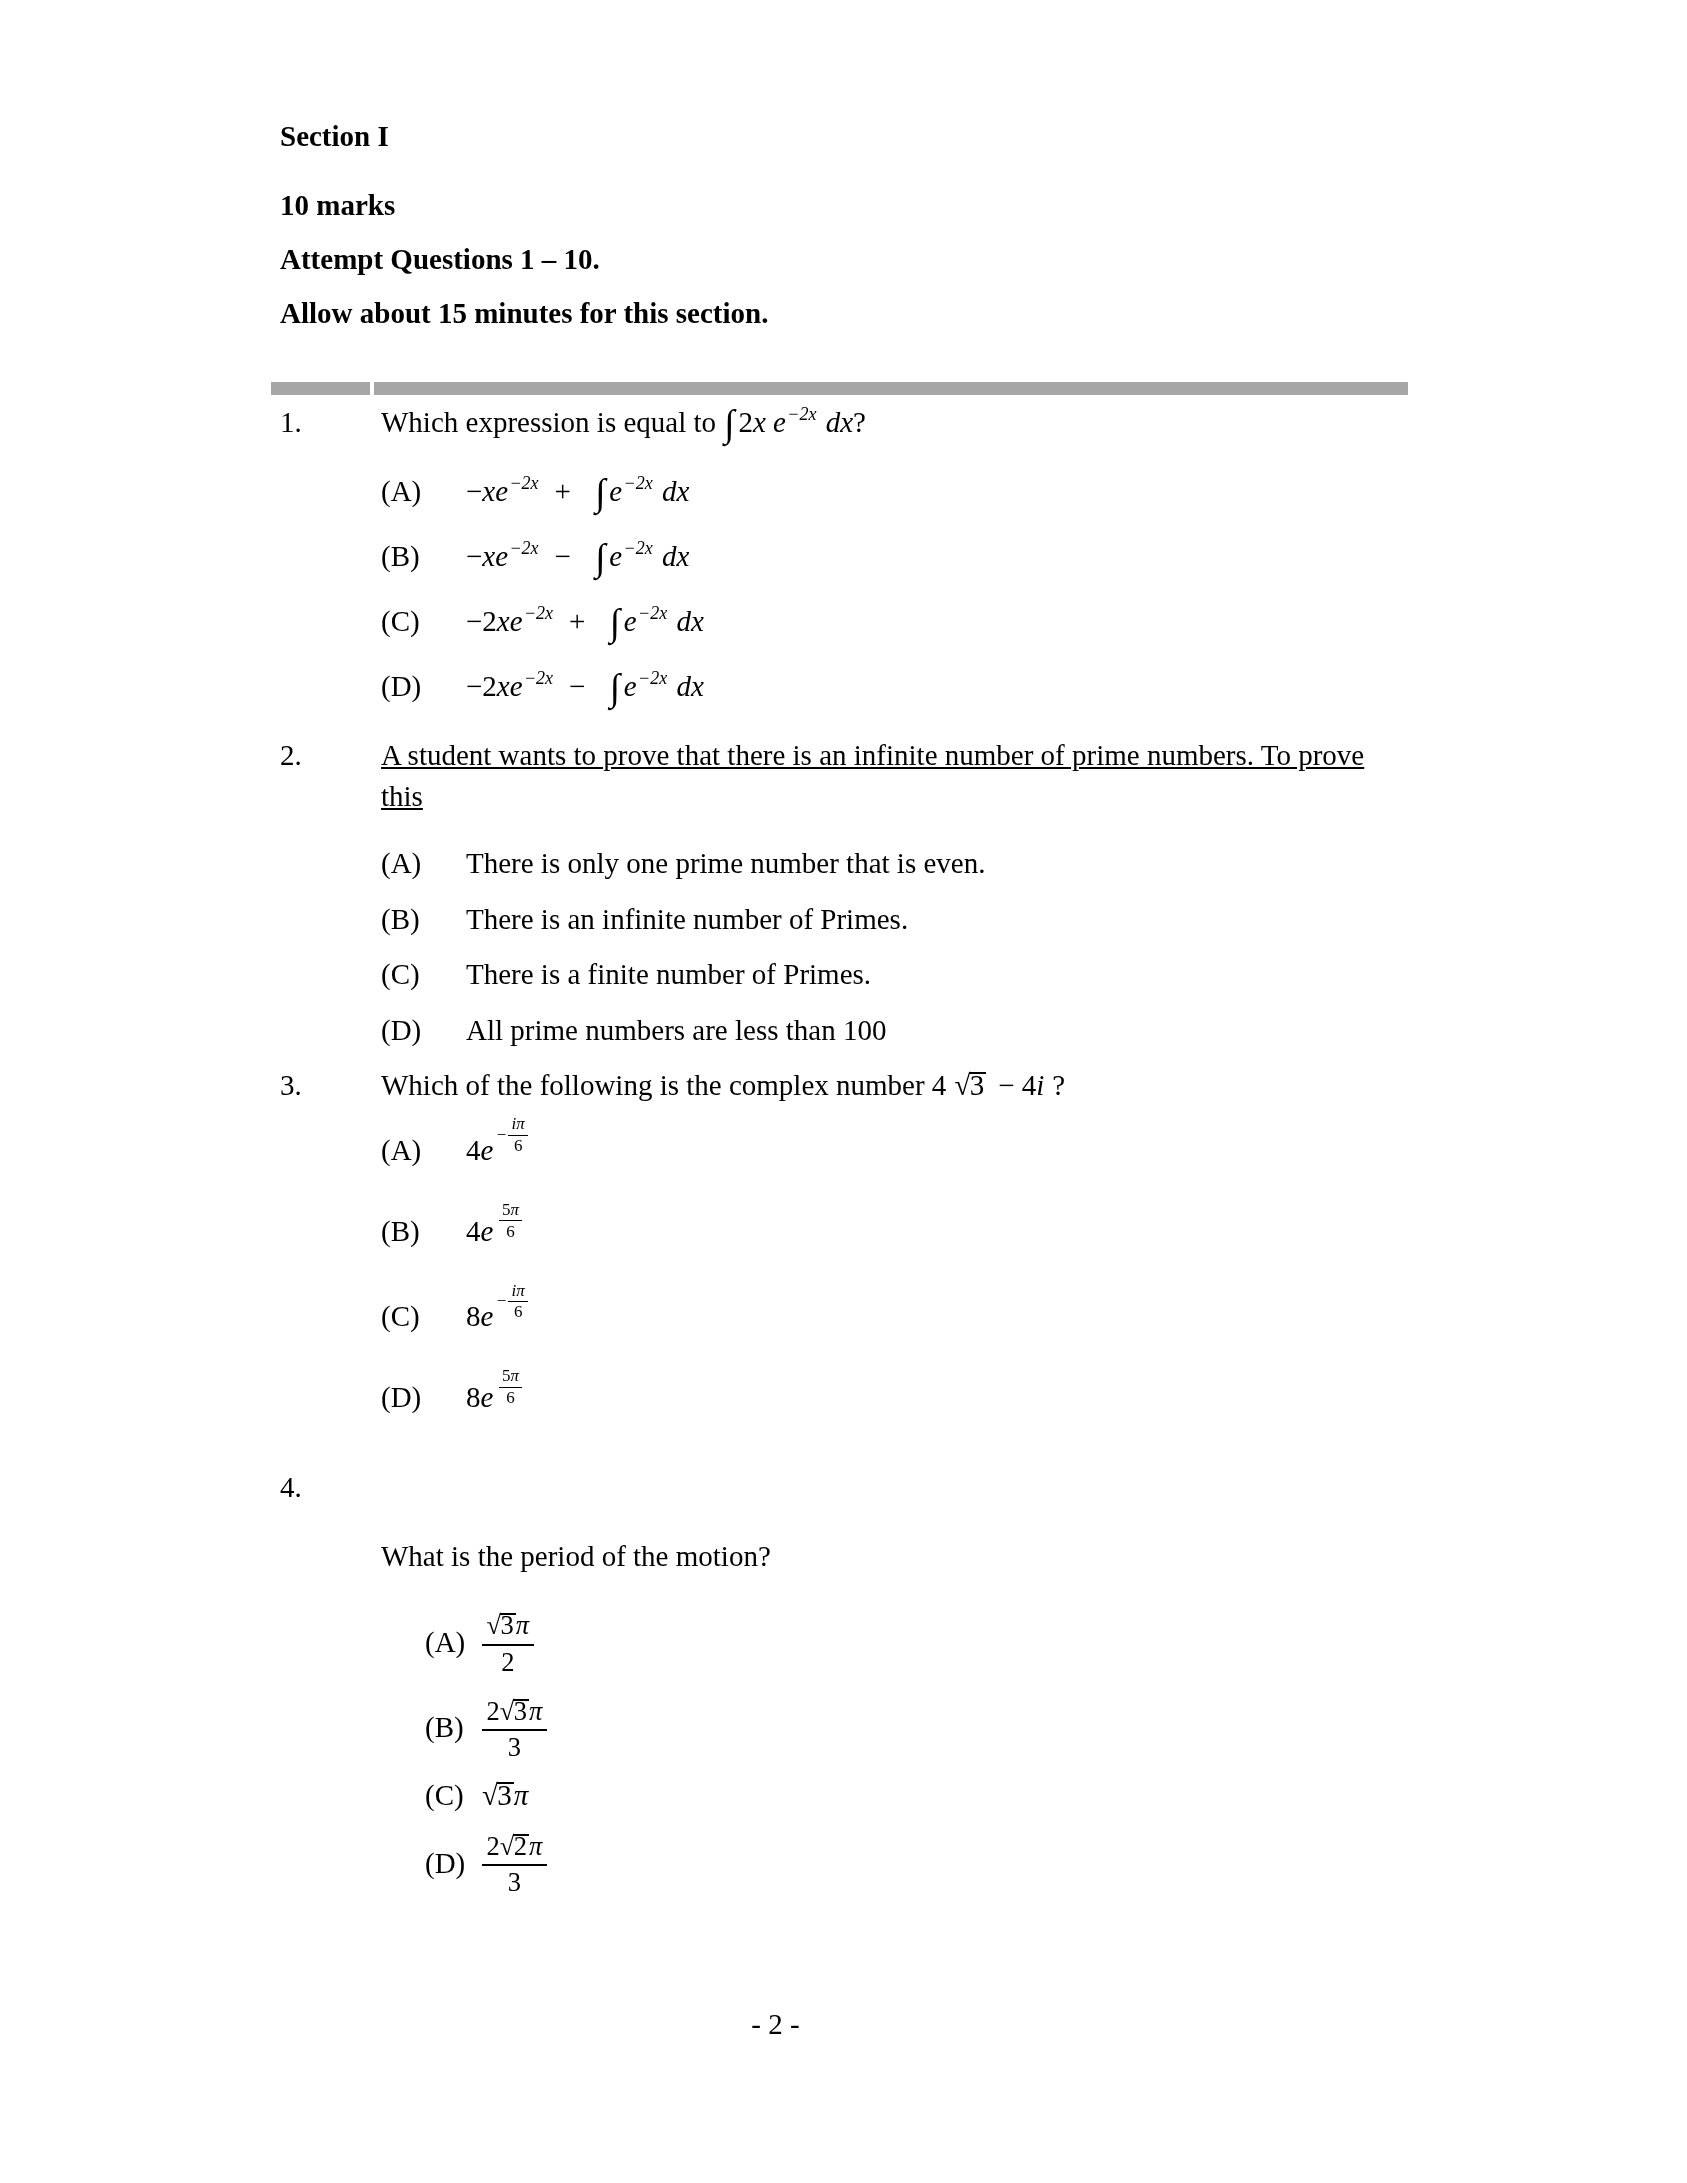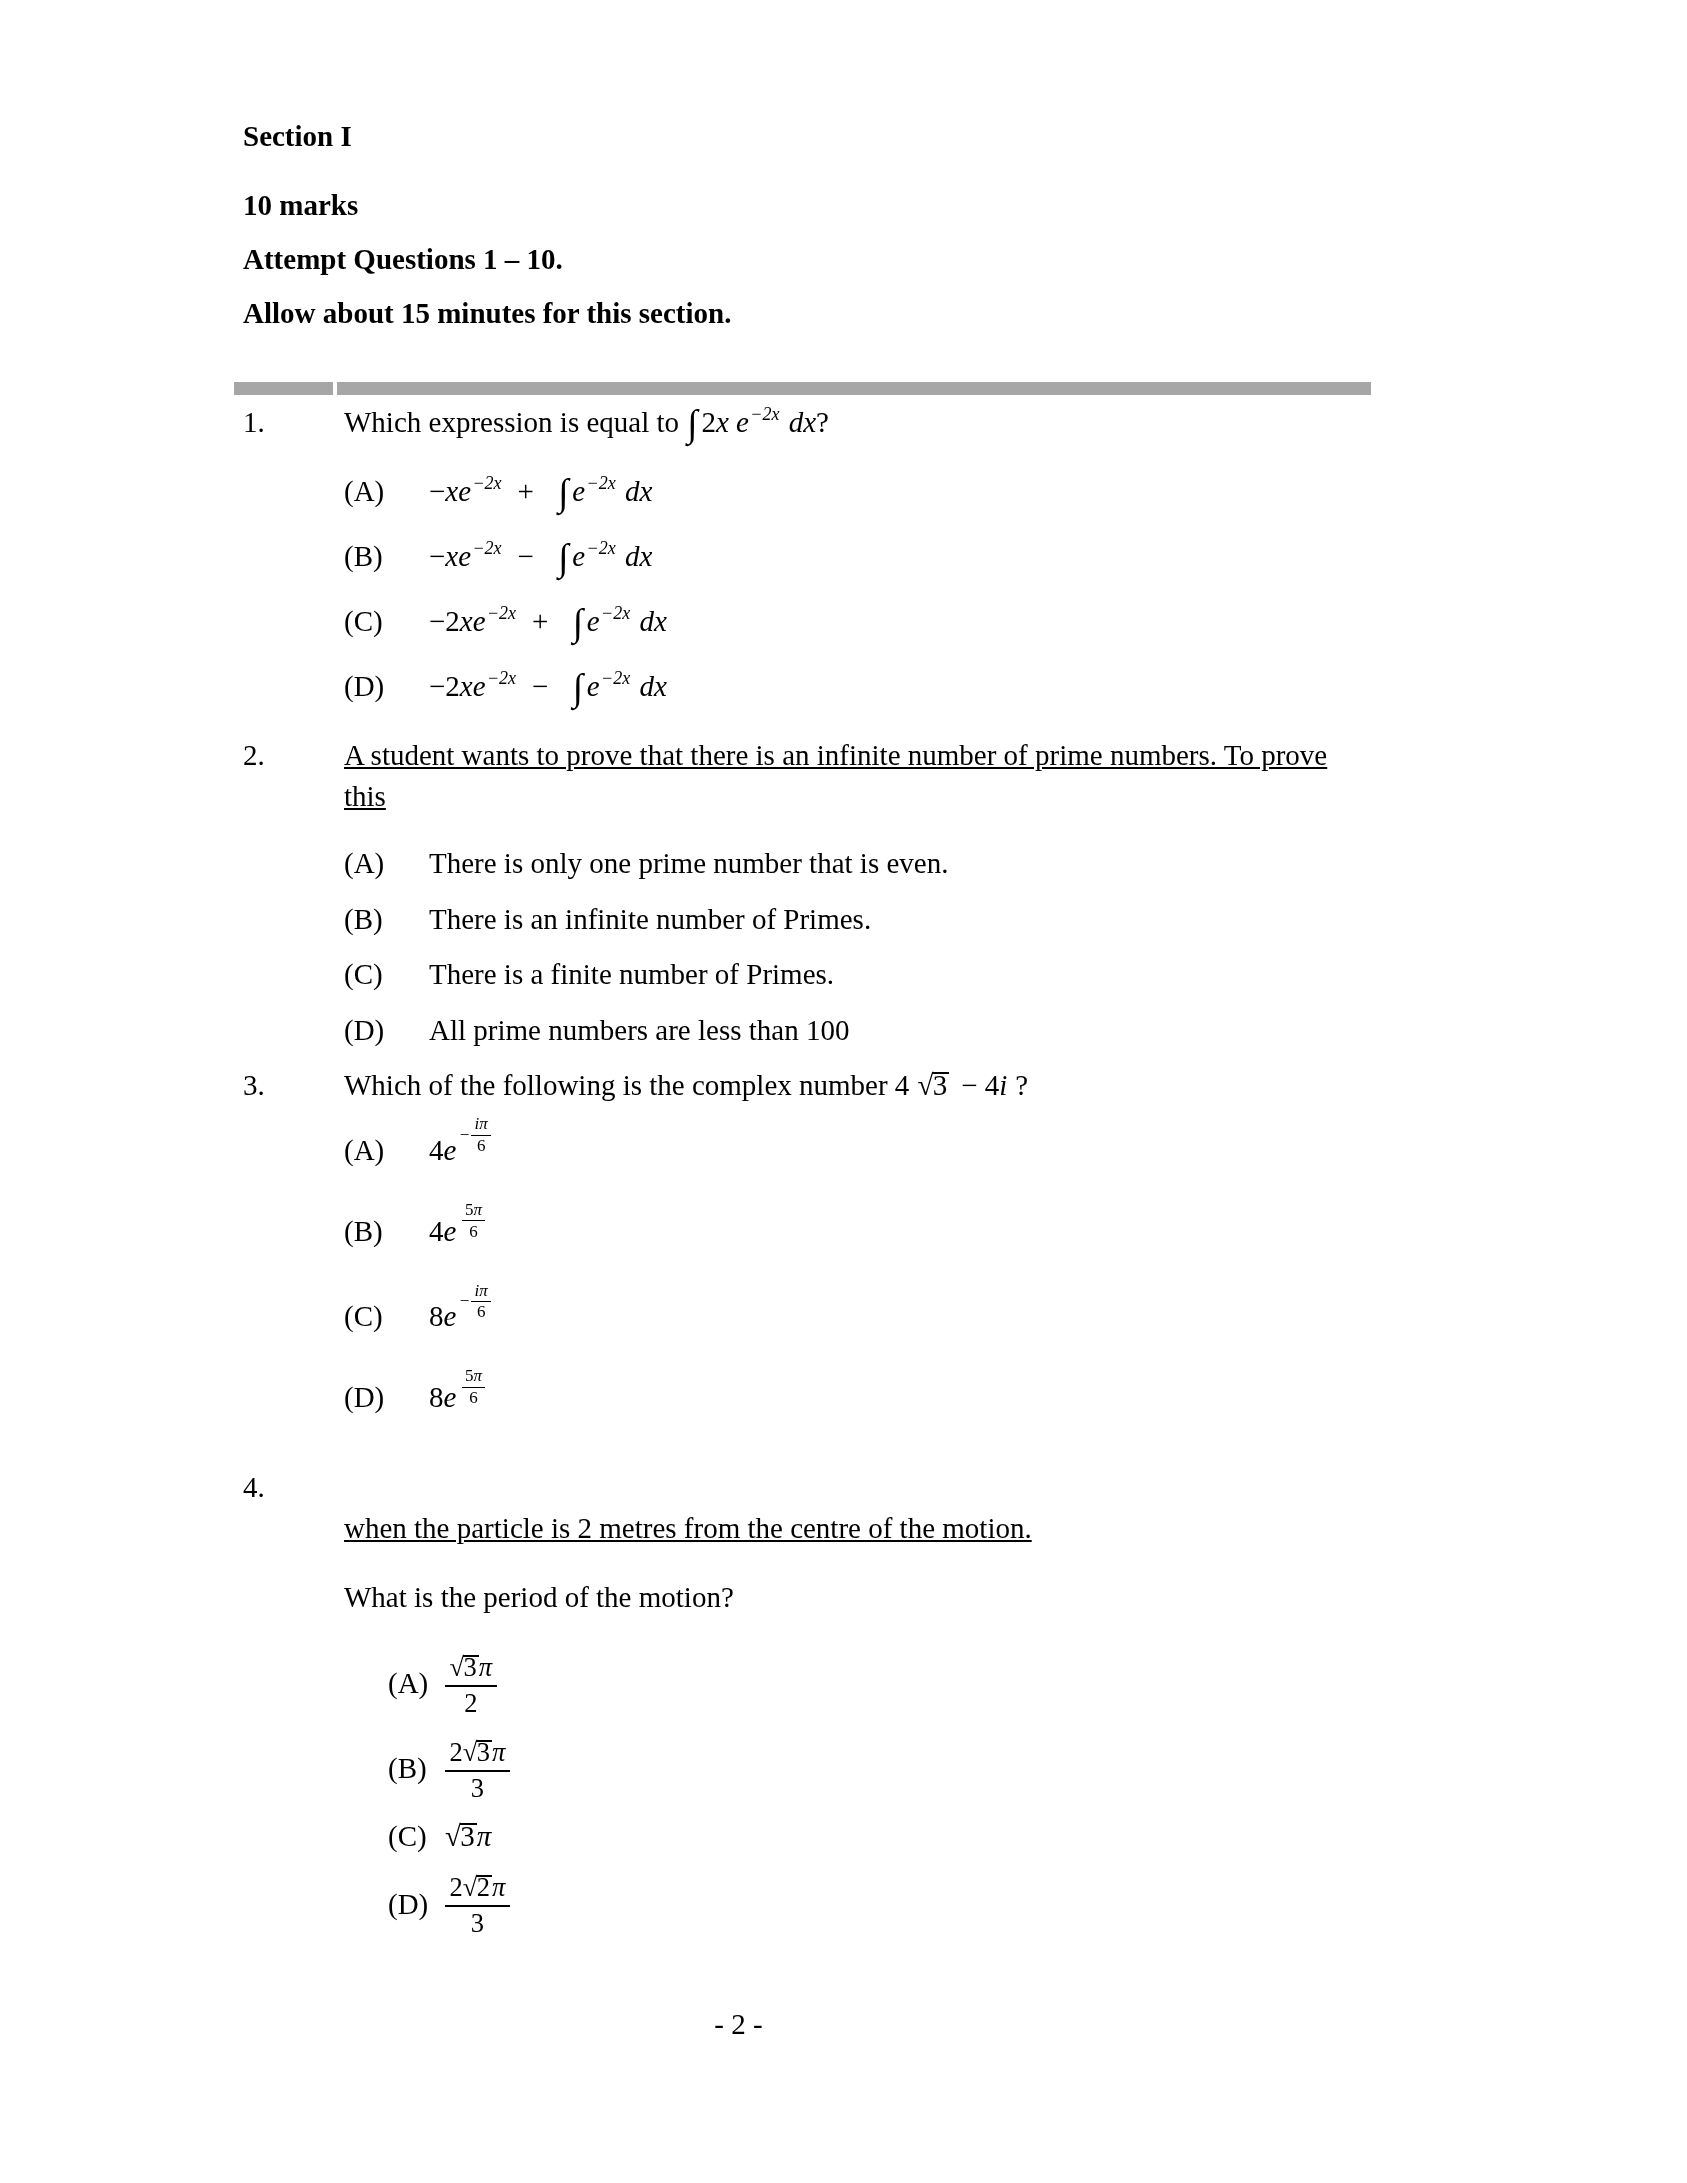--- a/index.html
+++ b/index.html
@@ -4,21 +4,21 @@
 <style>
   * { box-sizing: border-box; }
   html, body { margin: 0; padding: 0; }
   body {
     width: 1687px; height: 2183px;
     background: #ffffff;
     font-family: "Liberation Serif", "DejaVu Serif", serif;
     font-size: 29px;
     color: #000000;
   }
-  .page { position: relative; width: 1477px; height: 2183px; overflow: hidden; }
+  .page { position: relative; width: 1477px; height: 2183px; overflow: hidden; margin-left: 37px; }
   .content { padding: 120px 106px 0 243px; }
   p { margin: 0; }
   .b { font-weight: 700; }
   .section-title { margin-bottom: 36px; }
   .hline { margin-bottom: 21px; }
   .allow { margin-bottom: 52px; }
   .instruction { margin-bottom: 18.5px; }
 
   .graybar { display: flex; gap: 4px; height: 13.2px; margin-left: -8.6px; margin-bottom: 10.6px; }
   .gcell { height: 100%; }
@@ -198,21 +198,20 @@
           </div>
         </div>
       </div>
     </div>
 
     <div class="q q4">
       <div class="qnum">4.</div>
       <div class="qbody">
         <div class="qtext q4text">
           <br>
-          <span>when the particle is 2 metres from the centre of the motion.</span>
         </div>
         <div class="prompt">What is the period of the motion?</div>
         <div class="opts">
           <div class="opt">
             <span class="optlabel">(A)</span>
             <span class="math"><span class="dfrac">
                   <span class="dnum"><span class="up"></span><span class="rts">√</span><span class="rad">3</span><span class="it">π</span></span>
                   <span class="dden">2</span>
                 </span></span>
           </div>

